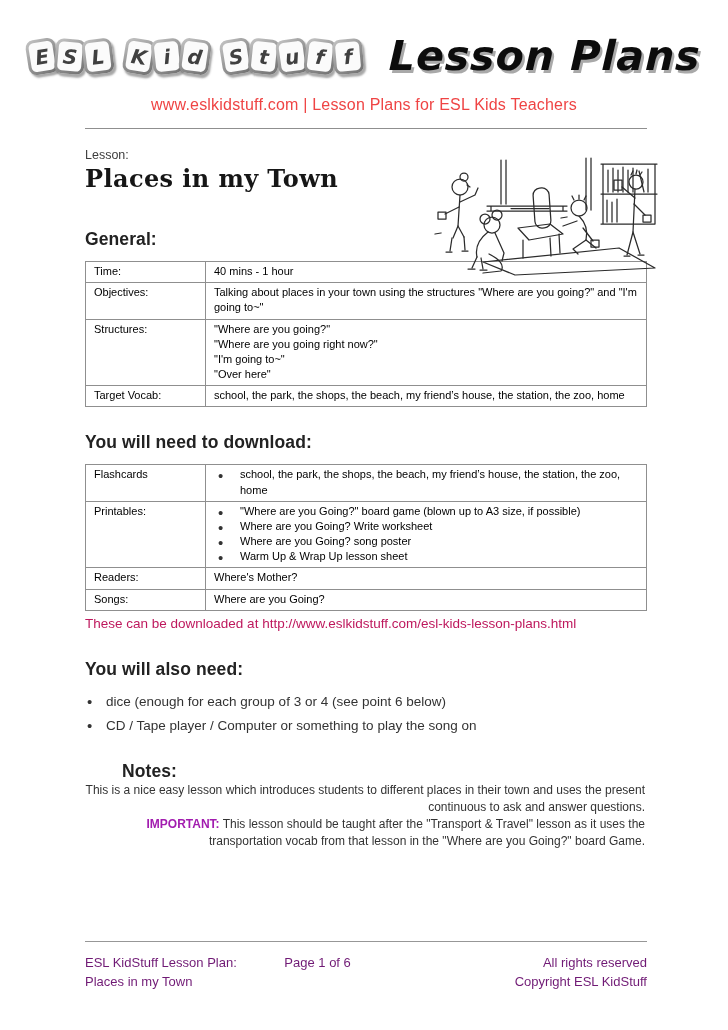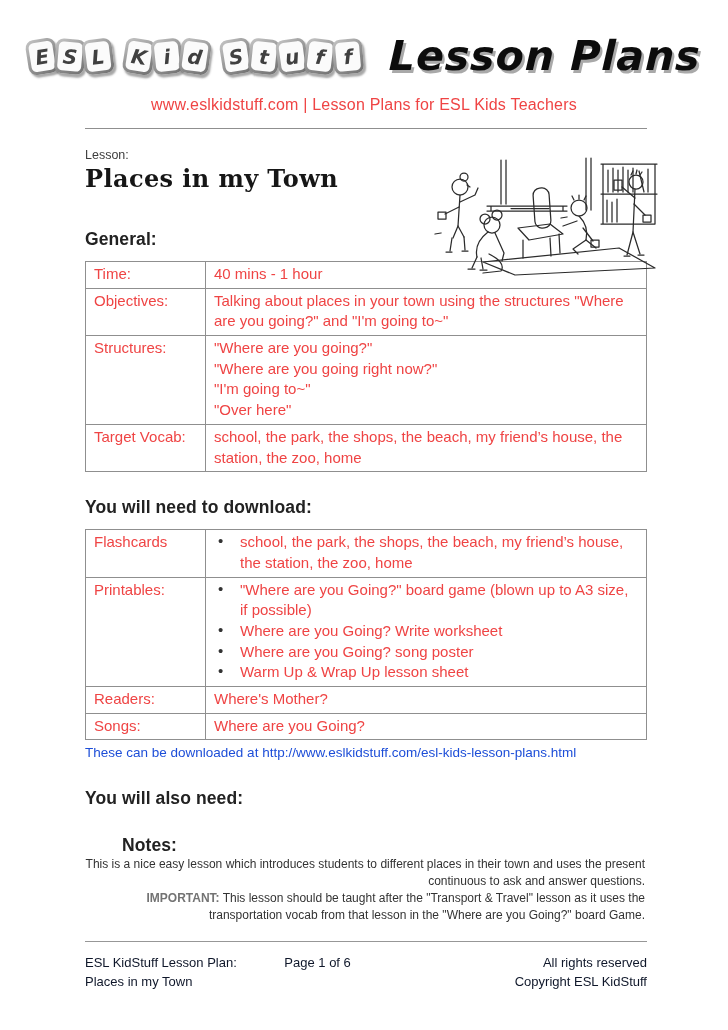--- a/index.html
+++ b/index.html
@@ -79,53 +79,53 @@
   }
   .h-general { margin-top: 36px; }
   .h-download { margin-top: 25px; }
   .h-alsoneed { margin-top: 28px; }
   .h-notes { margin-top: 26px; margin-left: 37px; }
 
   table.info-table {
     width: 100%;
     border-collapse: collapse;
     margin-top: 11px;
-    font-size: 15px; color: #ef4444;
+    font-size: 11px; color: #000000;
   }
   table.info-table td {
     border: 1px solid #8f8f8f;
     vertical-align: top;
     padding: 2px 8px 3px 8px;
     line-height: 1.38;
   }
   td.cell-label { width: 120px; }
   ul.cell-bullets { list-style: none; margin: 0; padding: 0; }
   ul.cell-bullets li { padding-left: 26px; position: relative; }
   ul.cell-bullets li::before {
     content: "\2022";
     position: absolute; left: 4px; top: -1px;
     font-size: 15px; color: #333;
   }
-  .download-note { margin-top: 5px; font-size: 13.5px; color: #1d4ed8; }
+  .download-note { margin-top: 5px; font-size: 13.5px; color: #be185d; }
 
   ul.plain-bullets { list-style: none; margin: 13px 0 0 0; padding: 0; font-size: 13.5px; }
   ul.plain-bullets li { padding-left: 21px; position: relative; margin-bottom: 6px; line-height: 1.35; }
   ul.plain-bullets li::before {
     content: "\2022";
     position: absolute; left: 2px; top: -1px;
     font-size: 15px; color: #333;
   }
 
   .body-para { font-size: 12px; line-height: 1.42; max-width: 560px; text-align: right; }
-  .body-para strong { color: #737373; }
+  .body-para strong { color: #a21caf; }
 
   
   .footer { position: absolute; left: 85px; right: 81px; top: 941px; }
   .footer .rule-footer { border: none; border-top: 1px solid #979797; }
-  .footer-cols { display: flex; margin-top: 12px; font-size: 13px; color: #0f172a; line-height: 1.45; gap: 36px; }
+  .footer-cols { display: flex; margin-top: 12px; font-size: 13px; color: #701a75; line-height: 1.45; gap: 36px; }
   .footer-col { flex: 1; }
   .footer-center { }
   .footer-right { text-align: right; }
 
   
   .sketch { stroke: #2b2b2b; stroke-width: 1.25; fill: none; stroke-linecap: round; stroke-linejoin: round; }
 </style>
 </head>
 <body>
 
@@ -314,20 +314,24 @@
             <td class="cell-label">Songs:</td>
             <td class="cell-value">
               <div>Where are you Going?</div>
             </td>
           </tr>
         </tbody>
       </table>
     <p class="download-note">These can be downloaded at http://www.eslkidstuff.com/esl-kids-lesson-plans.html</p>
 
     <h2 class="section-heading h-alsoneed">You will also need:</h2>
+    <ul class="plain-bullets">
+        <li>dice (enough for each group of 3 or 4 (see point 6 below)</li>
+        <li>CD / Tape player / Computer or something to play the song on</li>
+      </ul>
 
     <h2 class="section-heading h-notes">Notes:</h2>
     <p class="body-para">This is a nice easy lesson which introduces students to different places in their town and uses the present continuous to ask and answer questions.</p>
     <p class="body-para"><strong>IMPORTANT:</strong> <span>This lesson should be taught after the "Transport &amp; Travel" lesson as it uses the transportation vocab from that lesson in the "Where are you Going?" board Game.</span></p>
 
   </div>
 
   <div class="footer">
     <hr class="rule-footer">
     <div class="footer-cols">

